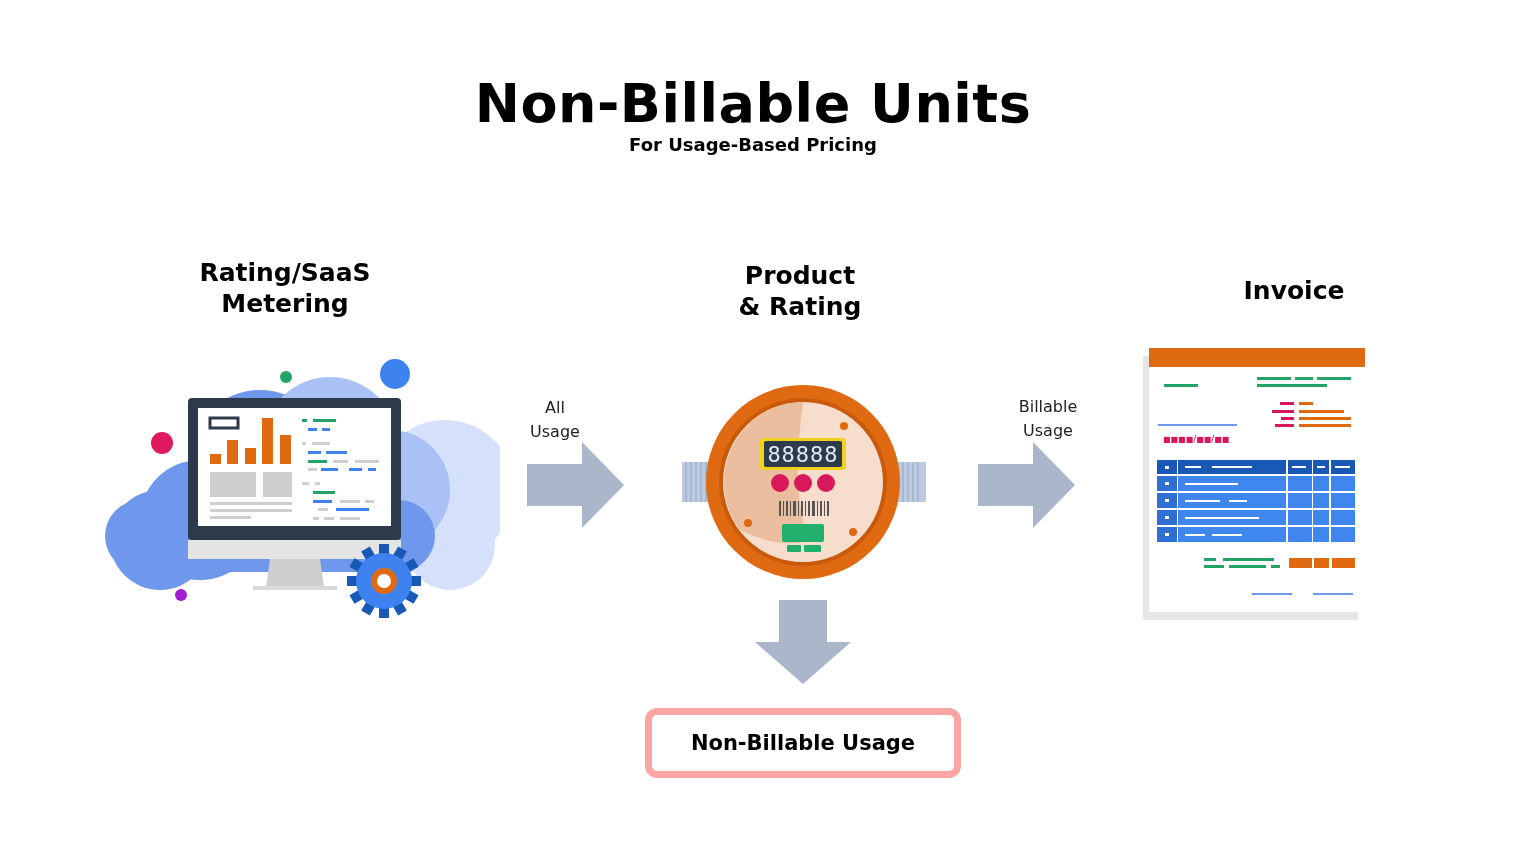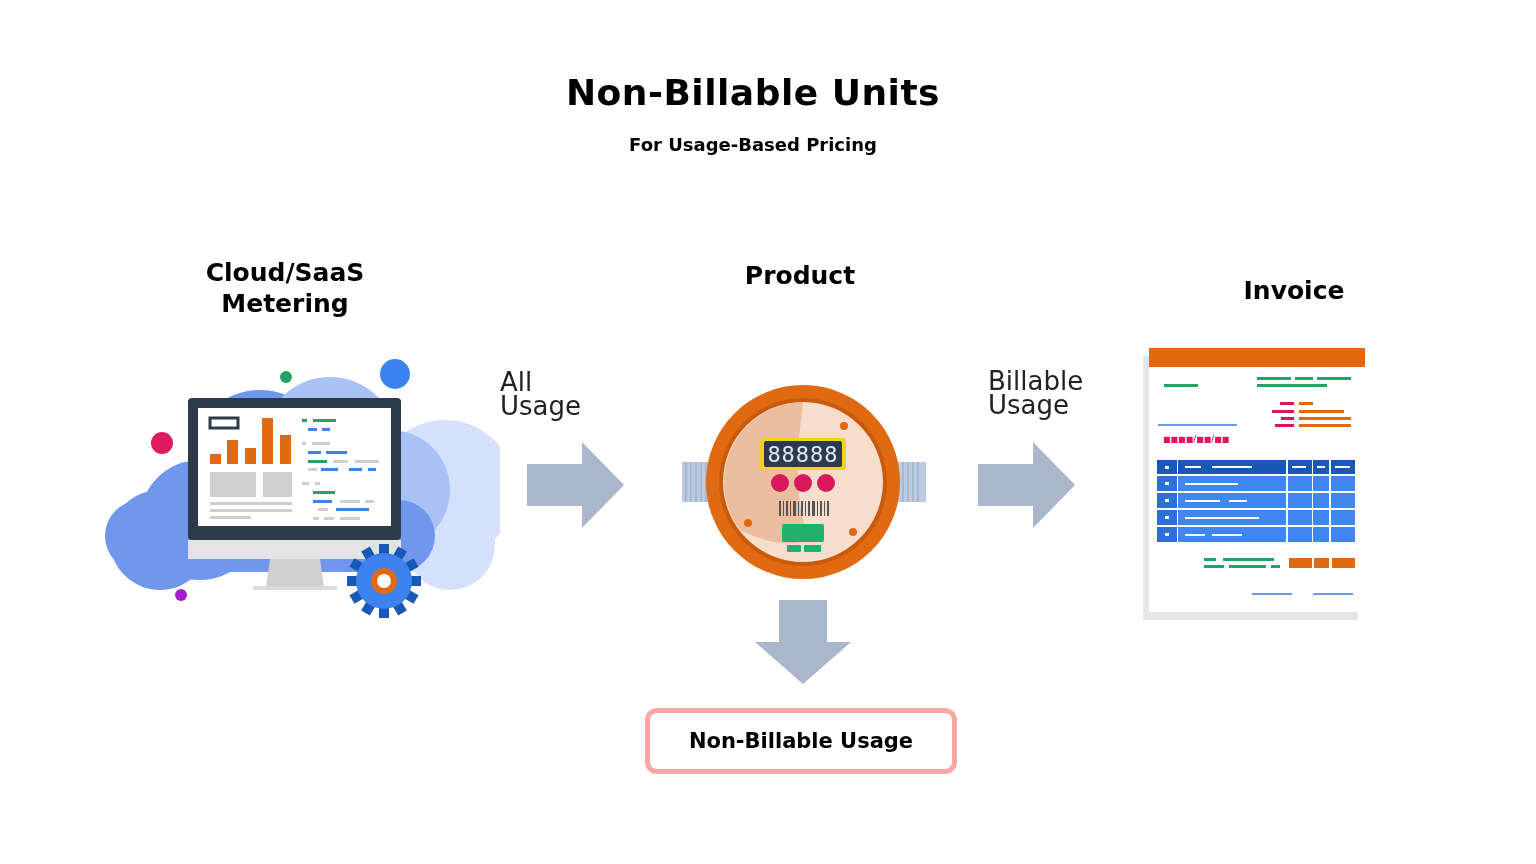--- a/index.html
+++ b/index.html
@@ -1,35 +1,36 @@
 <!DOCTYPE html>
 <html><head>
 <meta charset="utf-8">
 <style>
   html,body{margin:0;padding:0;background:#fff;}
   body{width:1536px;height:864px;position:relative;overflow:hidden;font-family:"Liberation Sans",sans-serif;color:#000;}
   .abs{position:absolute;}
-  .title{left:0;width:1506px;top:72px;text-align:center;font-size:36px;font-weight:700;letter-spacing:0.5px;font-family:"DejaVu Sans",sans-serif;}
+  .title{left:0;width:1506px;top:72px;text-align:center;font-size:54px;font-weight:700;letter-spacing:0.5px;font-family:"DejaVu Sans",sans-serif;}
   .subtitle{left:0;width:1506px;top:126px;text-align:center;font-size:18px;font-weight:700;font-family:"DejaVu Sans",sans-serif;margin-top:8px;}
   .node-label{text-align:center;font-size:25px;font-weight:700;line-height:31px;font-family:"DejaVu Sans",sans-serif;}
-  .edge-label{text-align:left;font-size:26px;line-height:24px;color:#222;font-family:"DejaVu Sans",sans-serif;}
-  .nb-box{left:645px;top:708px;width:302px;height:56px;border:5px solid #fca5a5;border-radius:12px;background:#fff;display:flex;align-items:center;justify-content:center;font-size:21px;font-weight:700;font-family:"DejaVu Sans",sans-serif;}
+  .edge-label{text-align:center;font-size:16px;line-height:24px;color:#222;font-family:"DejaVu Sans",sans-serif;margin-top:26px;}
+  .nb-box{left:645px;top:708px;width:302px;height:56px;border:7px solid #fca5a5;border-radius:12px;background:#fff;display:flex;align-items:center;justify-content:center;font-size:21px;font-weight:700;font-family:"DejaVu Sans",sans-serif;}
 </style>
 </head>
 <body>
 
 <div class="abs title">Non-Billable Units</div>
 <div class="abs subtitle">For Usage-Based Pricing</div>
 
 <div class="abs node-label" style="left:170px;width:230px;top:257px;">
-  <div>Cloud/SaaS</div>
+  <div>Rating/SaaS</div>
   <div>Metering</div>
 </div>
 <div class="abs node-label" style="left:685px;width:230px;top:260px;">
   <div>Product</div>
+  <div>&amp; Rating</div>
 </div>
 <div class="abs node-label" style="left:1194px;width:200px;top:275px;">Invoice</div>
 
 <div class="abs edge-label" style="left:500px;width:110px;top:370px;">
   <div>All</div>
   <div>Usage</div>
 </div>
 <div class="abs edge-label" style="left:988px;width:120px;top:369px;">
   <div>Billable</div>
   <div>Usage</div>

